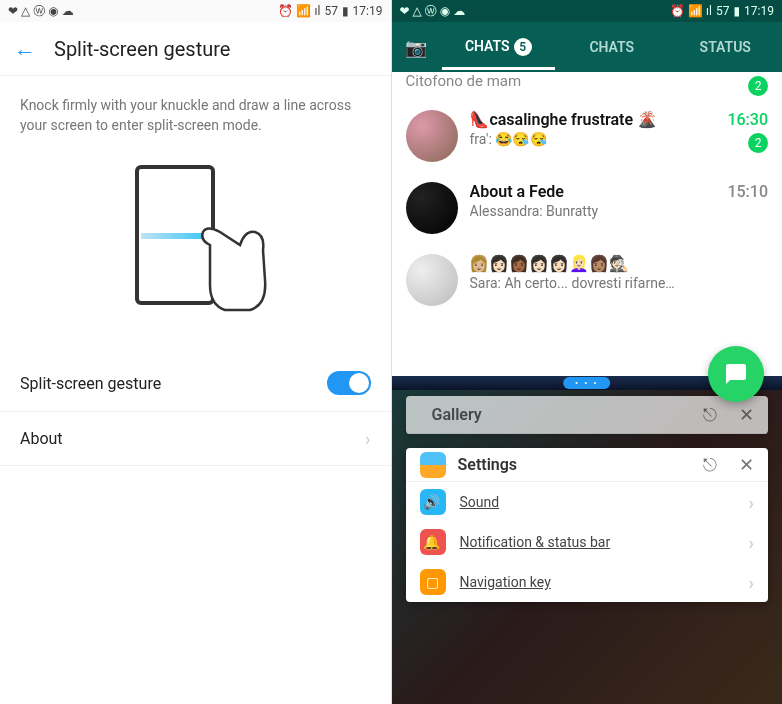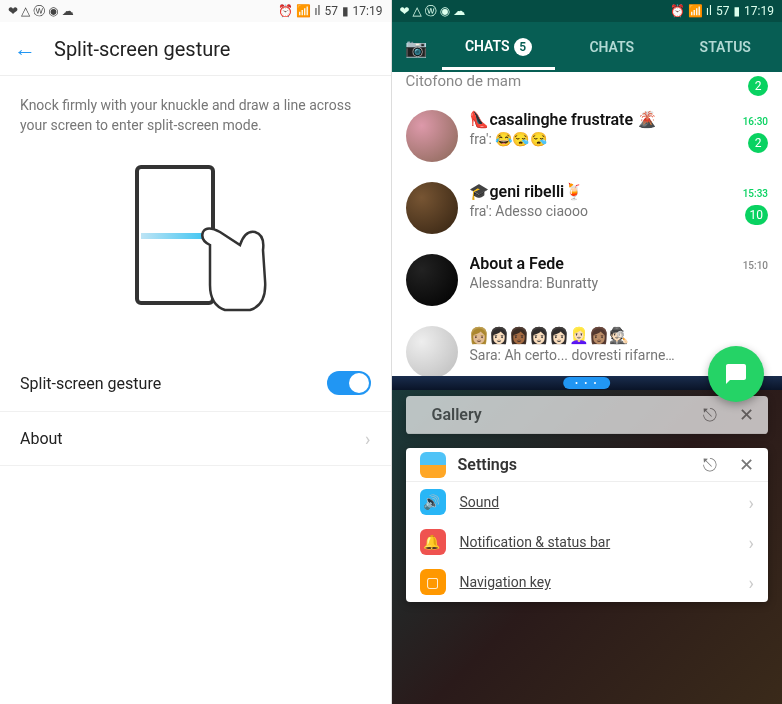--- a/index.html
+++ b/index.html
@@ -35,21 +35,21 @@
     .chat-list { flex: 1; background: #fff; overflow: hidden; }
     .chat { display: flex; padding: 10px 14px; gap: 12px; align-items: flex-start; }
     .avatar { width: 52px; height: 52px; border-radius: 50%; background: #ccc; flex-shrink: 0; }
     .avatar.g1 { background: radial-gradient(circle at 30% 30%, #d9a, #865); }
     .avatar.g2 { background: radial-gradient(circle at 30% 30%, #753, #321); }
     .avatar.g3 { background: radial-gradient(circle at 30% 30%, #222, #000); }
     .avatar.g4 { background: radial-gradient(circle at 30% 30%, #eee, #bbb); }
     .chat-body { flex: 1; min-width: 0; }
     .chat-top { display: flex; justify-content: space-between; align-items: baseline; }
     .chat-name { font-size: 16px; font-weight: 600; color: #111; white-space: nowrap; overflow: hidden; text-overflow: ellipsis; }
-    .chat-time { font-size: 10px; color: #09d261; font-weight: 500; }
+    .chat-time { font-size: 16px; color: #09d261; font-weight: 500; }
     .chat-time.muted { color: #888; }
     .chat-preview { font-size: 14px; color: #777; white-space: nowrap; overflow: hidden; text-overflow: ellipsis; margin-top: 2px; }
     .unread { background: #09d261; color: #fff; border-radius: 10px; min-width: 20px; height: 20px; display: inline-flex; align-items: center; justify-content: center; font-size: 12px; float: right; margin-top: 4px; padding: 0 5px; }
     .chat-partial { padding: 0 14px 10px; color: #888; font-size: 15px; }
     .fab { position: absolute; right: 18px; bottom: 302px; width: 56px; height: 56px; border-radius: 50%; background: #25d366; color: #fff; display: flex; align-items: center; justify-content: center; box-shadow: 0 3px 8px rgba(0,0,0,.3); font-size: 22px; z-index: 5; }
 
     .split-handle { height: 14px; background: linear-gradient(#1a2d4d,#0a1428); position: relative; }
     .split-handle::after { content: '• • •'; position: absolute; left: 50%; top: 50%; transform: translate(-50%,-50%); background: #2196f3; color: #fff; font-size: 9px; letter-spacing: 2px; padding: 1px 12px; border-radius: 8px; }
     .recent-apps { flex: 1; background: linear-gradient(135deg,#1a3a3a,#2a1a1a,#3a2a1a); padding: 10px 14px 0; overflow: hidden; }
     .lock-close { display: flex; gap: 22px; color: #777; font-size: 18px; }
@@ -116,30 +116,20 @@
       <div class="avatar g1"></div>
       <div class="chat-body">
         <div class="chat-top">
             <span class="chat-name">👠casalinghe frustrate 🌋</span>
             <span class="chat-time">16:30</span>
           </div>
         <div><span class="chat-preview">fra': 😂😪😪</span><span class="unread">2</span></div>
       </div>
     </div>
 
-    <div class="chat">
-      <div class="avatar g2"></div>
-      <div class="chat-body">
-        <div class="chat-top">
-            <span class="chat-name">🎓geni ribelli🍹</span>
-            <span class="chat-time">15:33</span>
-          </div>
-        <div><span class="chat-preview">fra': Adesso ciaooo</span><span class="unread">10</span></div>
-      </div>
-    </div>
 
     <div class="chat">
       <div class="avatar g3"></div>
       <div class="chat-body">
         <div class="chat-top">
             <span class="chat-name">About a Fede</span>
             <span class="chat-time muted">15:10</span>
           </div>
         <div class="chat-preview">Alessandra: Bunratty</div>
       </div>

